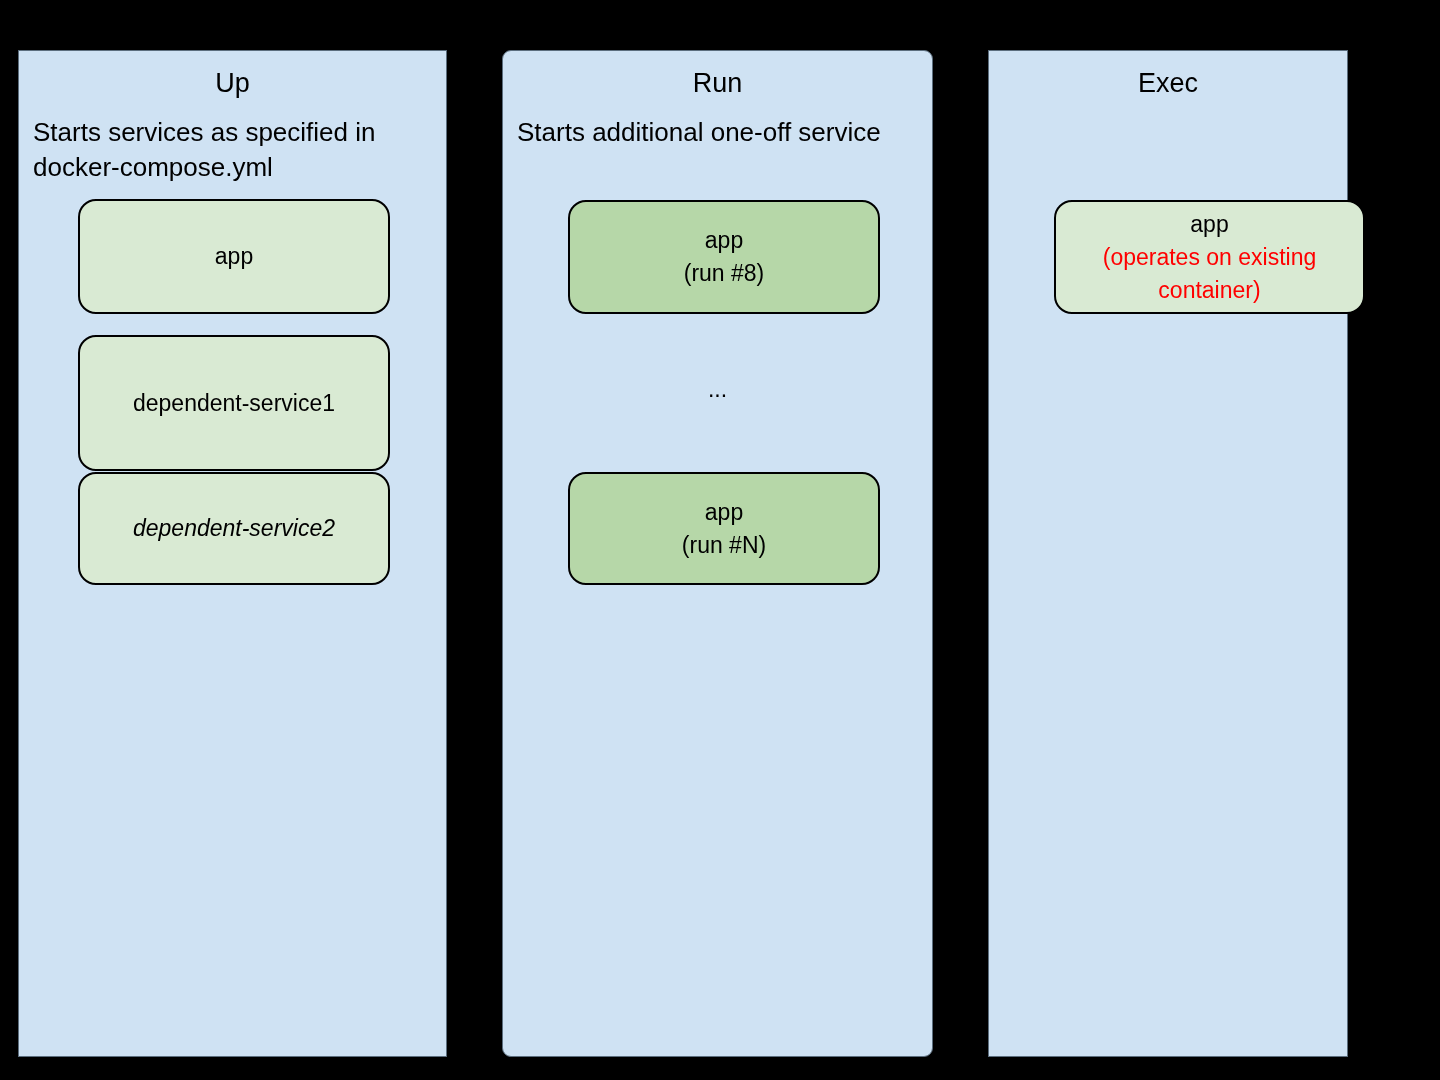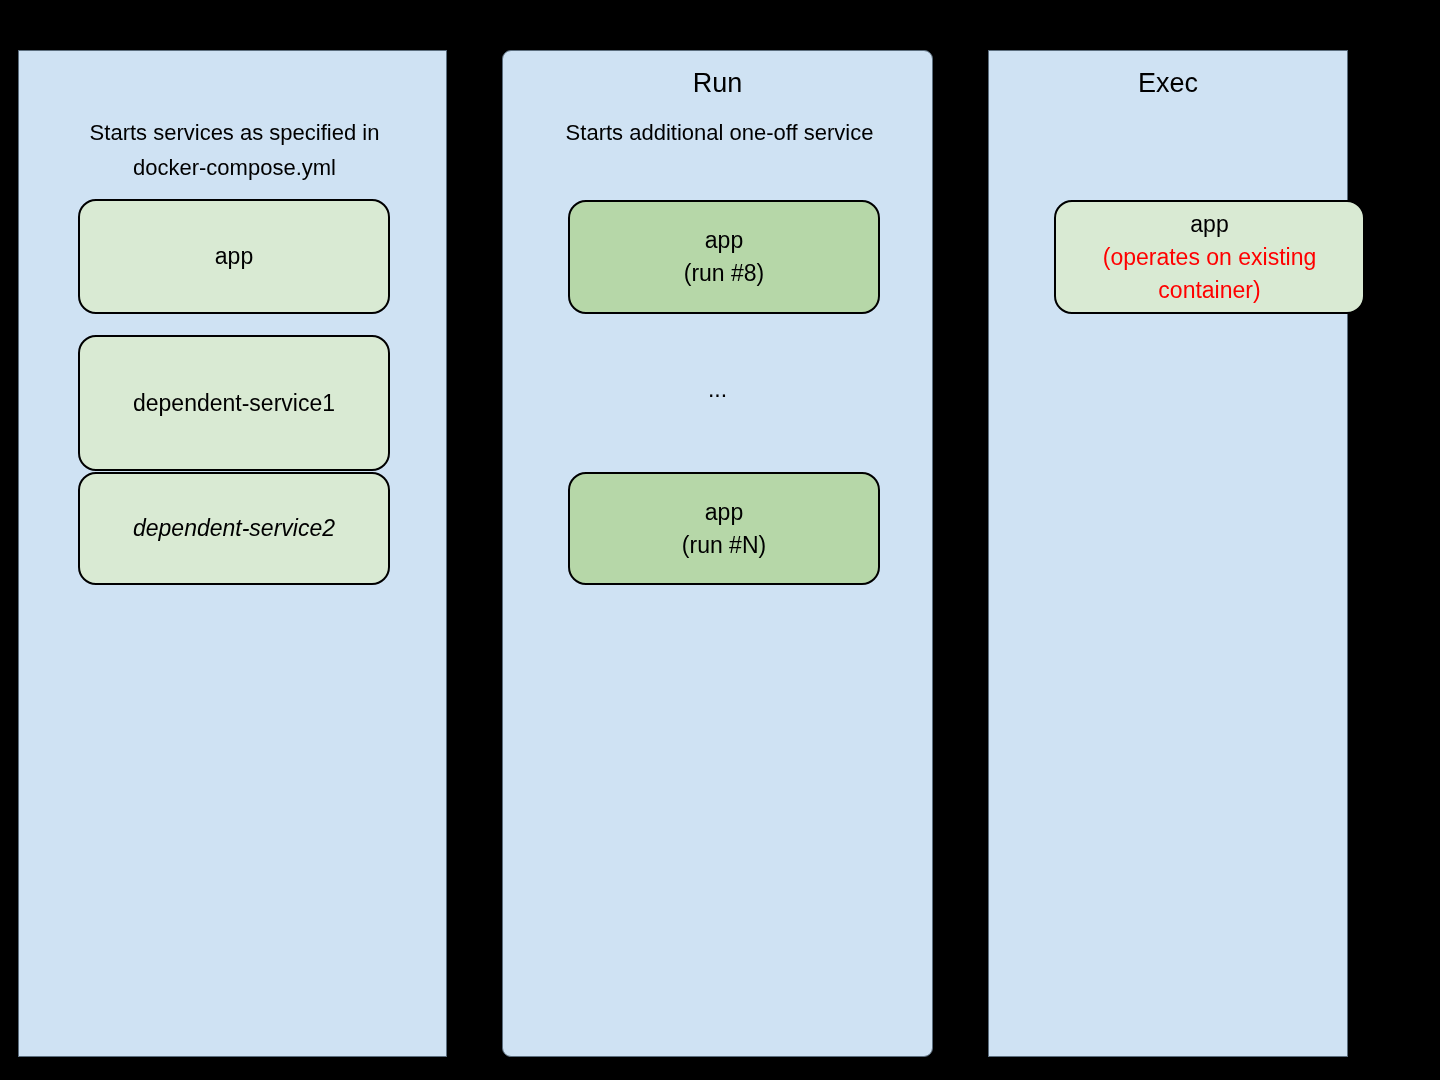--- a/index.html
+++ b/index.html
@@ -37,23 +37,23 @@
     text-align: center;
     font-size: 27px;
     font-weight: 400;
     line-height: 40px;
   }
   .panel-desc {
     position: absolute;
     top: 64px;
     left: 14px;
     right: 10px;
-    font-size: 22px;
+    font-size: 26px;
     line-height: 35px;
-    text-align: center;
+    text-align: left;
   }
   .node {
     position: absolute;
     box-sizing: border-box;
     border: 2px solid #000000;
     border-radius: 18px;
     display: flex;
     flex-direction: column;
     align-items: center;
     justify-content: center;
@@ -89,20 +89,21 @@
   .b-exec-app { top: 149px; height: 114px; }
 
   .red-line { color: #ff0000; text-align: center; }
 </style>
 </head>
 <body>
 
 <div class="canvas">
 
   <section class="panel panel-1">
+    <h2 class="panel-title">Up</h2>
     <div class="panel-desc">
       <div>Starts services as specified in</div>
       <div>docker-compose.yml</div>
     </div>
     <div class="node light b-up-app">
       <div>app</div>
     </div>
     <div class="node light b-up-ds1">
       <div>dependent-service1</div>
     </div>

